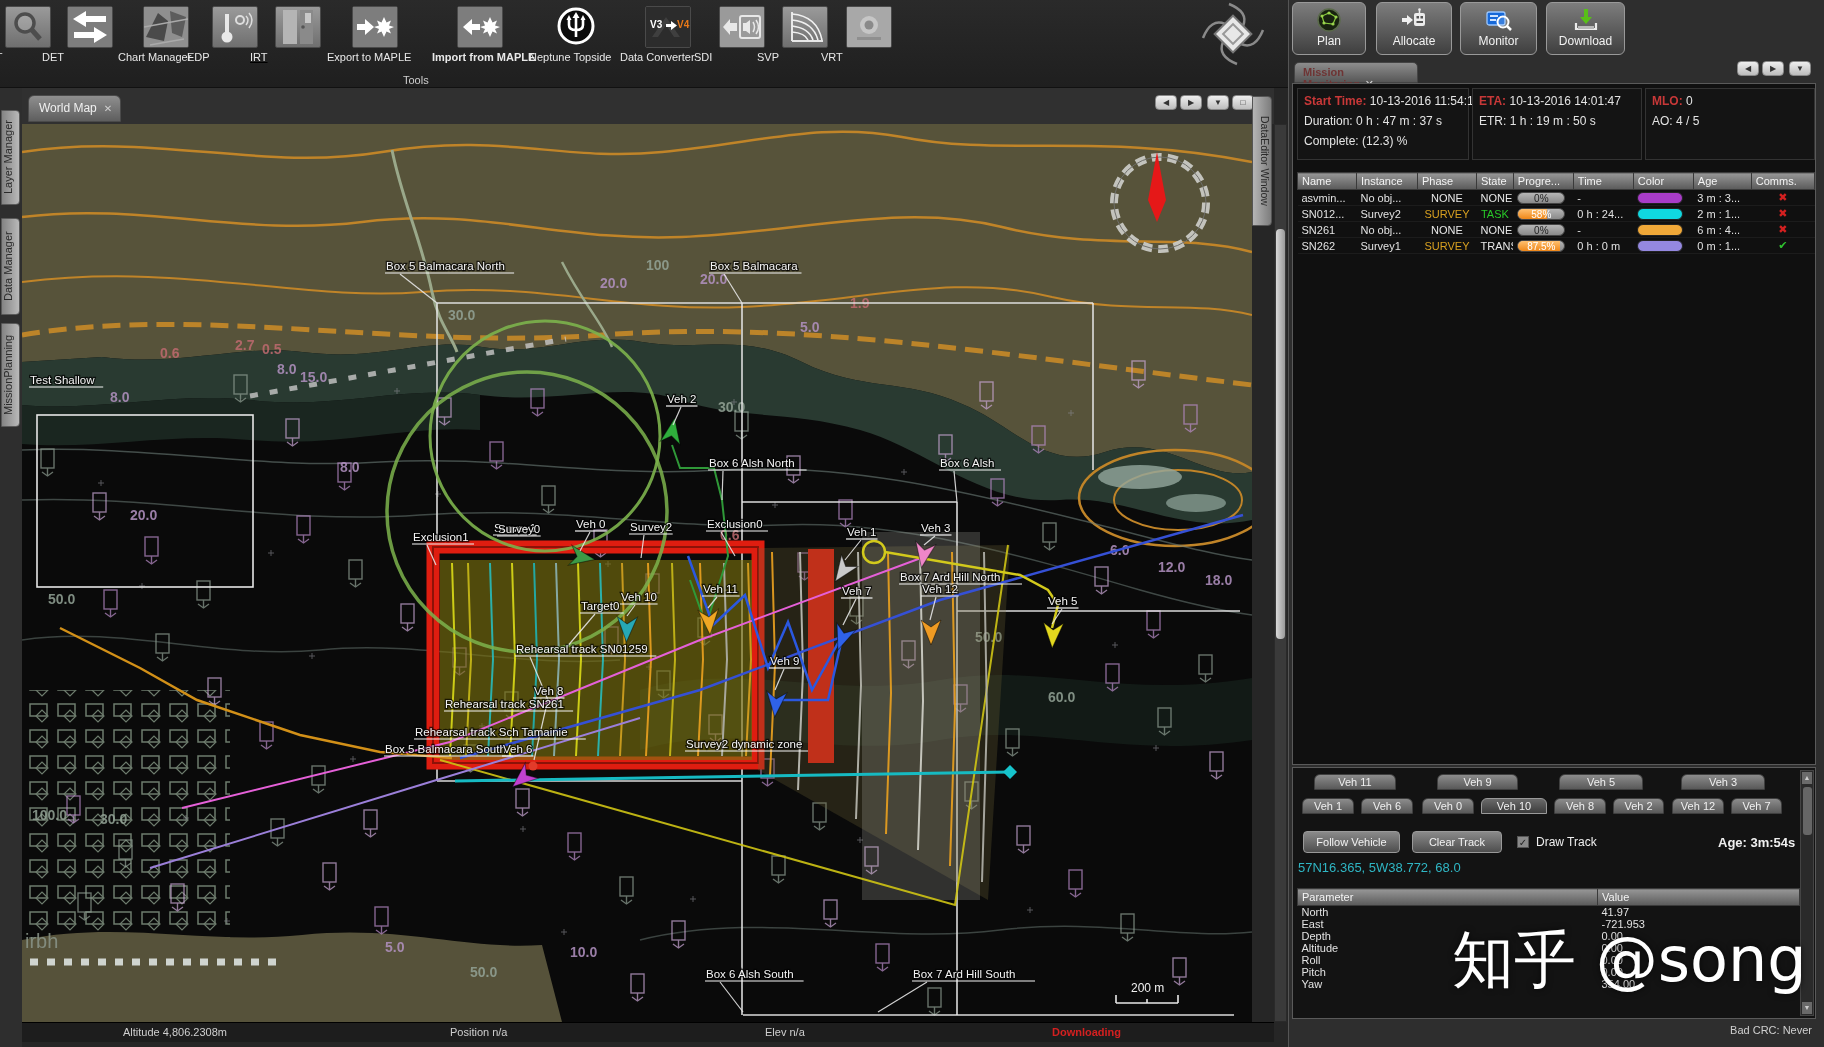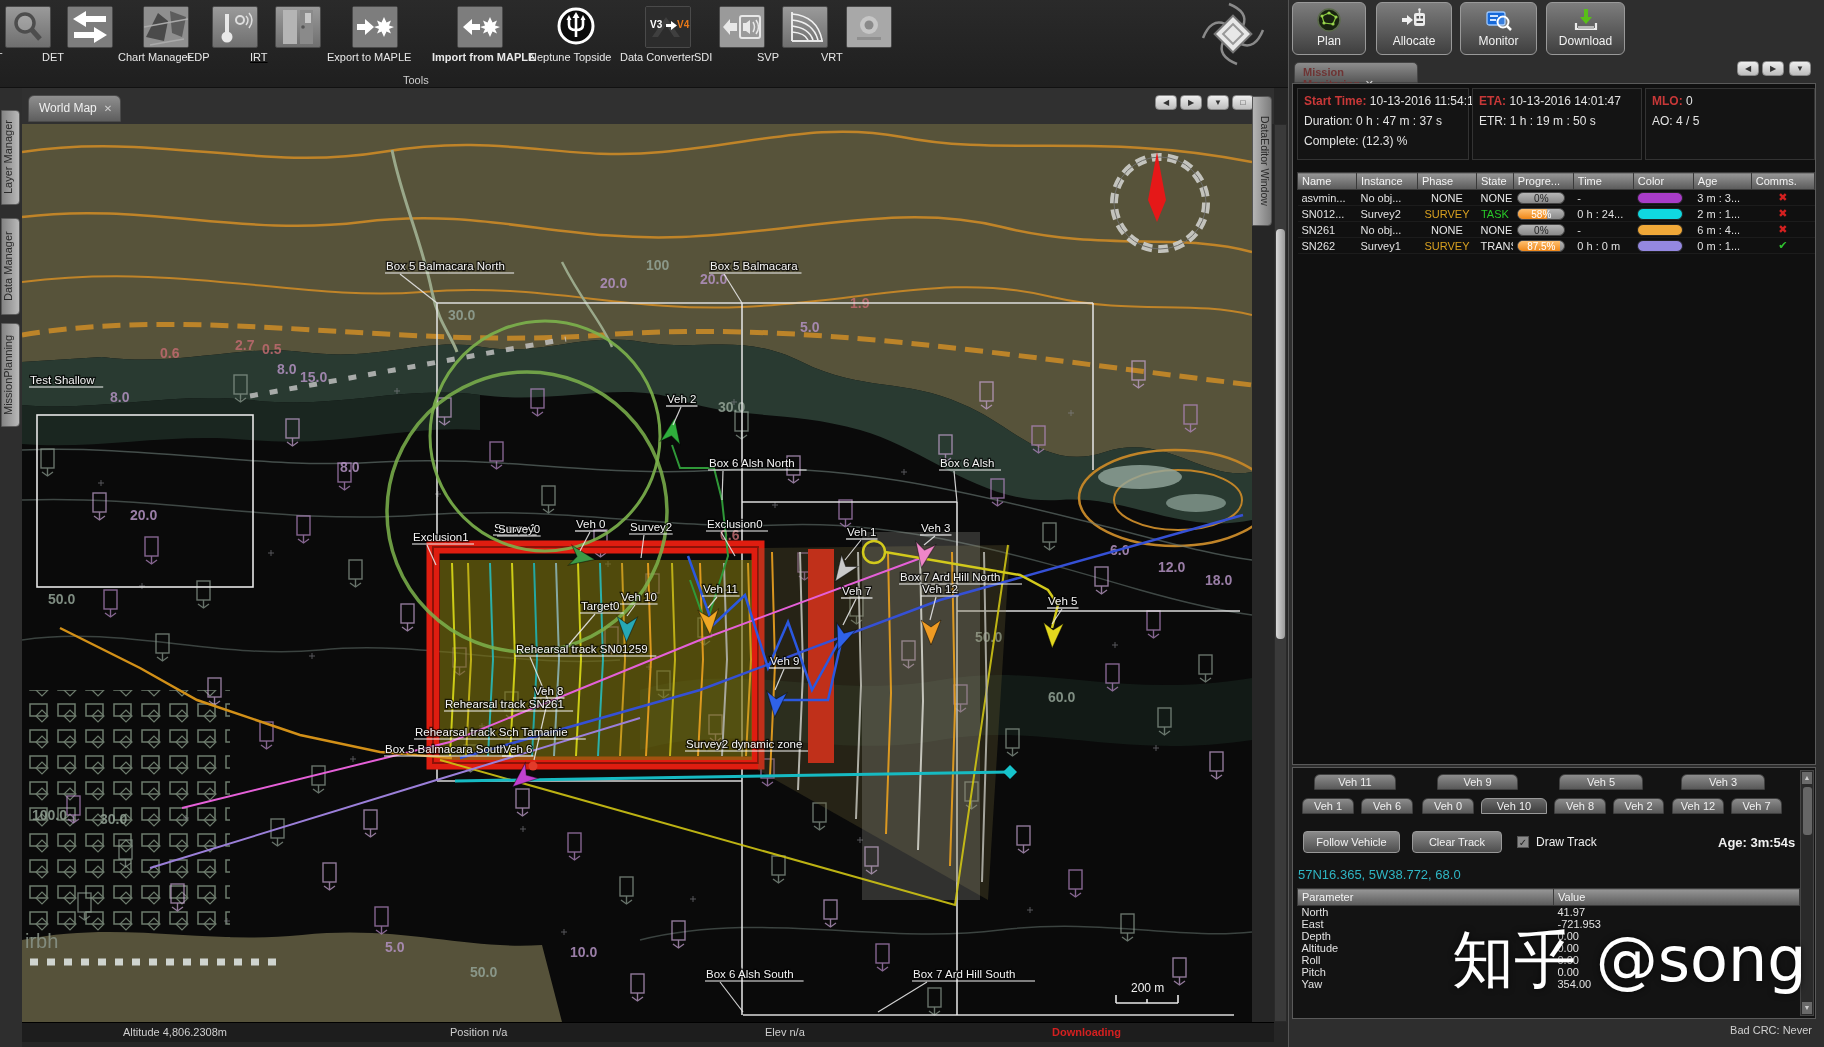--- a/index.html
+++ b/index.html
@@ -1063,26 +1063,26 @@
       <div class="veh-tab" style="left: 1554px; top: 798px; width: 52px;">Veh 8</div>
       <div class="veh-tab" style="left: 1613px; top: 798px; width: 51px;">Veh 2</div>
       <div class="veh-tab" style="left: 1672px; top: 798px; width: 52px;">Veh 12</div>
       <div class="veh-tab" style="left: 1731px; top: 798px; width: 51px;">Veh 7</div>
     </div>
   <div class="small-btn" style="left:1303px;top:831px;width:97px;">Follow Vehicle</div>
   <div class="small-btn" style="left:1412px;top:831px;width:90px;">Clear Track</div>
   <div id="draw-chk" style="left:1517px;top:836px;">✓</div>
   <div id="drawtrack-lbl" style="left:1536px;top:835px;">Draw Track</div>
   <div id="age-lbl" style="left:1718px;top:835px;font-weight:bold;font-size:13px;">Age: 3m:54s</div>
-  <div id="coords" style="left:1298px;top:860px;margin-top:7px;">57N16.365, 5W38.772, 68.0</div>
+  <div id="coords" style="left:1298px;top:860px;">57N16.365, 5W38.772, 68.0</div>
   <div class="abs" style="left:1297px;top:888px;width:503px;">
     <table class="grid" id="param-table" style="width:503px;">
         <tbody>
           <tr>
-            <th style="width:256px">Parameter</th>
+            <th style="width:300px">Parameter</th>
             <th>Value</th>
           </tr>
           <tr>
             <td style="height:12px;padding:0 4px;border-bottom:none;">North</td>
             <td style="height:12px;padding:0 4px;border-bottom:none;">41.97</td>
           </tr>
           <tr>
             <td style="height:12px;padding:0 4px;border-bottom:none;">East</td>
             <td style="height:12px;padding:0 4px;border-bottom:none;">-721.953</td>
           </tr>

